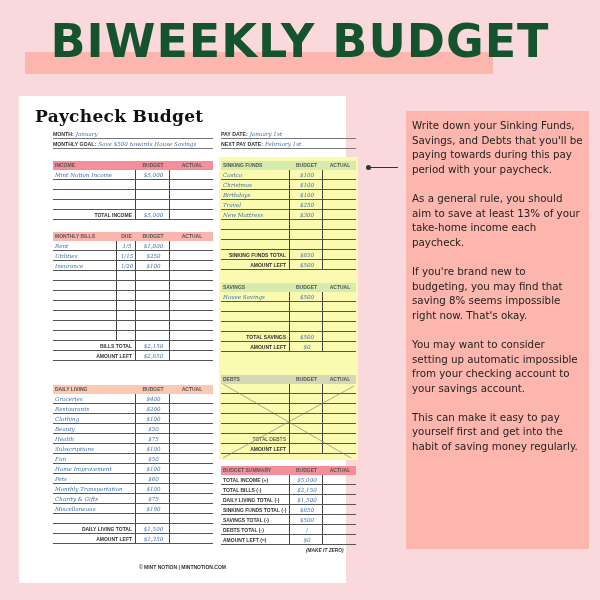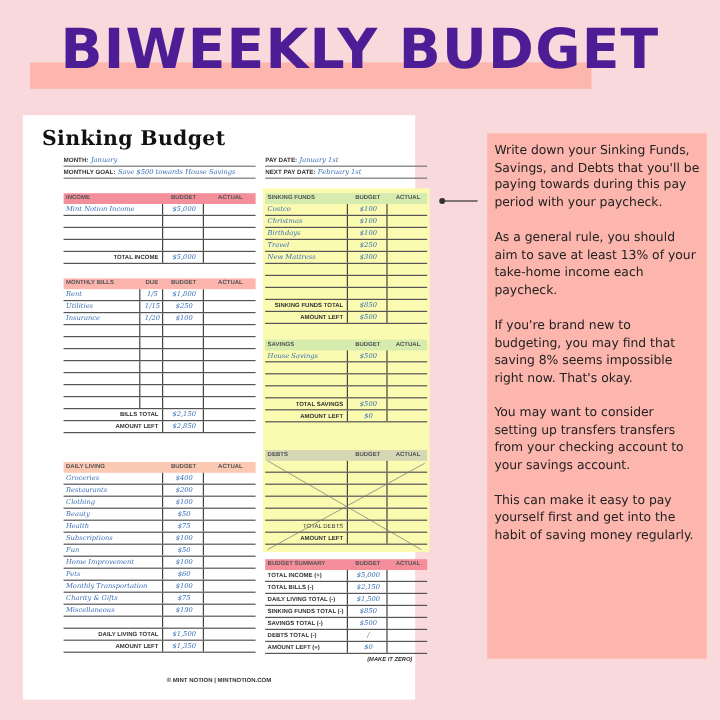--- a/index.html
+++ b/index.html
@@ -1,20 +1,20 @@
 <!DOCTYPE html>
 <html><head>
 <meta charset="utf-8">
 <style>
   * { box-sizing: border-box; margin: 0; padding: 0; }
   html, body { width: 600px; height: 600px; overflow: hidden; }
   body { background: #f9d9dc; font-family: "Liberation Sans", sans-serif; position: relative; }
 
   .banner-hl { position: absolute; left: 25px; top: 52px; width: 468px; height: 22px; background: #fdb6ae; }
-  .banner { position: absolute; left: 0; top: 13px; width: 600px; text-align: center; font-family: "DejaVu Sans", sans-serif; font-weight: bold; font-size: 46px; letter-spacing: 1px; color: #4c1d95; line-height: 56px; }
+  .banner { position: absolute; left: 0; top: 13px; width: 600px; text-align: center; font-family: "DejaVu Sans", sans-serif; font-weight: bold; font-size: 46px; letter-spacing: 1px; color: #14532d; line-height: 56px; }
 
   .sheet { position: absolute; left: 19px; top: 96px; width: 327px; height: 487px; background: #fff; }
   .arrow { position: absolute; left: 368px; top: 167px; width: 30px; height: 1px; background: #333; }
   .arrow:before { content: ""; position: absolute; left: -2px; top: -2px; width: 5px; height: 5px; border-radius: 50%; background: #333; }
 
   .tip { position: absolute; left: 406px; top: 111px; width: 183px; height: 438px; background: #fdb6ae; padding: 7px 6px 0 6px; font-family: "DejaVu Sans", sans-serif; font-size: 10.3px; line-height: 14.6px; color: #222; }
   .tip p { margin-bottom: 14.6px; }
 
   .ptitle { position: absolute; left: 35px; top: 106px; font-family: "DejaVu Serif", serif; font-weight: bold; font-size: 17px; color: #111; letter-spacing: 0.3px; }
   .meta { position: absolute; font-size: 5.2px; font-weight: bold; color: #333; border-bottom: 0.7px solid #777; height: 9px; line-height: 9px; white-space: nowrap; overflow: hidden; }
@@ -49,25 +49,25 @@
 <div class="banner-hl"></div>
 <div class="banner">BIWEEKLY BUDGET</div>
 
 <div class="sheet"></div>
 <div class="arrow"></div>
 
 <div class="tip">
   <p>Write down your Sinking Funds, Savings, and Debts that you'll be paying towards during this pay period with your paycheck.</p>
   <p>As a general rule, you should aim to save at least 13% of your take-home income each paycheck.</p>
   <p>If you're brand new to budgeting, you may find that saving 8% seems impossible right now. That's okay.</p>
-  <p>You may want to consider setting up transfers transfers from your checking account to your savings account.</p>
+  <p>You may want to consider setting up automatic impossible from your checking account to your savings account.</p>
   <p>This can make it easy to pay yourself first and get into the habit of saving money regularly.</p>
 </div>
 
-<div class="ptitle">Sinking Budget</div>
+<div class="ptitle">Paycheck Budget</div>
 
 <div class="meta" style="left:53px; top:130px; width:160px;">
   <span>MONTH:</span><span class="hw">January</span>
 </div>
 <div class="meta" style="left:53px; top:140px; width:160px;">
   <span>MONTHLY GOAL:</span><span class="hw">Save $500 towards House Savings</span>
 </div>
 <div class="meta" style="left:221px; top:130px; width:135px;">
   <span>PAY DATE:</span><span class="hw">January 1st</span>
 </div>

